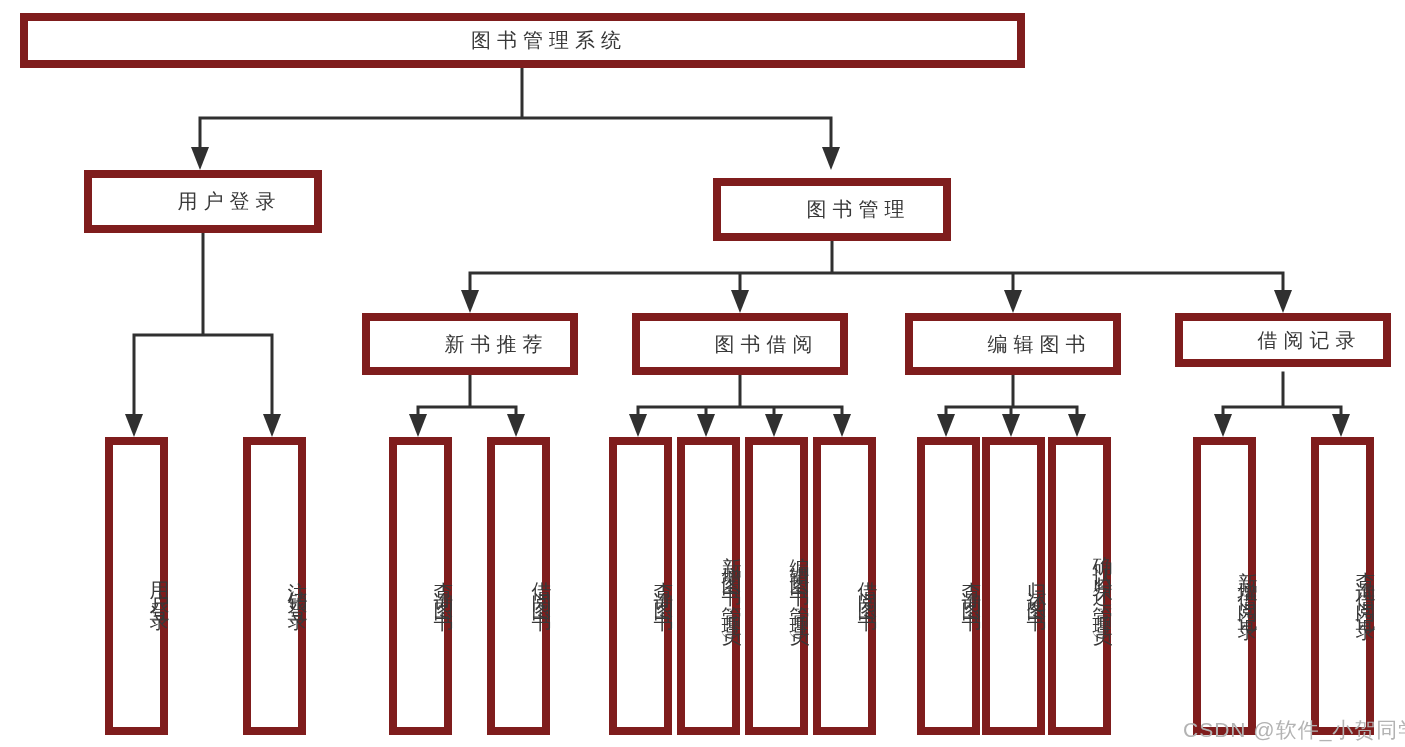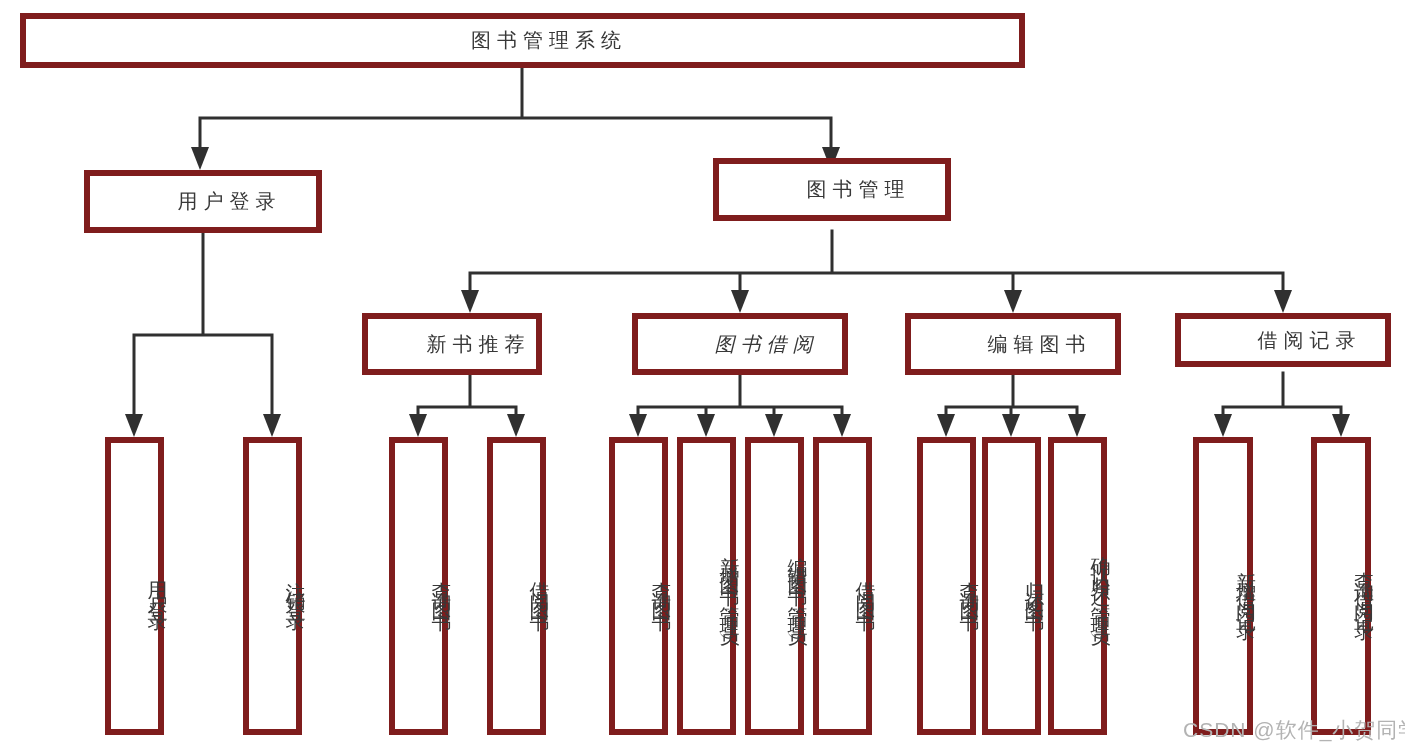--- a/index.html
+++ b/index.html
@@ -12,21 +12,21 @@
     overflow: hidden;
   }
   #wires {
     position: absolute;
     left: 0; top: 0;
     width: 1405px; height: 747px;
   }
   .node {
     position: absolute;
     box-sizing: border-box;
-    border: 6px solid #7f1d1d;
+    border: 8px solid #7f1d1d;
     background: #ffffff;
     color: #383838;
     display: flex;
     align-items: center;
     justify-content: center;
     font-size: 20px;
     letter-spacing: 6px;
     text-indent: 6px;
     white-space: nowrap;
     padding-left: 47px;
@@ -84,24 +84,24 @@
       <polygon points="1002,414 1020,414 1011,437"></polygon>
       <polygon points="1068,414 1086,414 1077,437"></polygon>
       <polygon points="1214,414 1232,414 1223,437"></polygon>
       <polygon points="1332,414 1350,414 1341,437"></polygon>
     </g>
   </svg>
 
   <div class="node" style="left:20px; top:13px; width:1005px; height:55px;">图书管理系统</div>
 
   <div class="node" style="left:84px; top:170px; width:238px; height:63px;">用户登录</div>
-  <div class="node" style="left:713px; top:158px; width:238px; height:63px;">图书管理</div>
+  <div class="node" style="left:713px; top:178px; width:238px; height:63px;">图书管理</div>
 
-  <div class="node" style="left:362px; top:313px; width:180px; height:62px;">新书推荐</div>
-  <div class="node" style="left:632px; top:313px; width:216px; height:62px;font-style:italic;">图书借阅</div>
+  <div class="node" style="left:362px; top:313px; width:216px; height:62px;">新书推荐</div>
+  <div class="node" style="left:632px; top:313px; width:216px; height:62px;">图书借阅</div>
   <div class="node" style="left:905px; top:313px; width:216px; height:62px;">编辑图书</div>
   <div class="node" style="left:1175px; top:313px; width:216px; height:54px;">借阅记录</div>
 
   <div class="node v" style="left:105px; top:437px; width:58px; height:298px;">用户登录</div>
   <div class="node v" style="left:243px; top:437px; width:58px; height:298px;">注销登录</div>
 
   <div class="node v" style="left:389px; top:437px; width:58px; height:298px;">查询图书</div>
   <div class="node v" style="left:487px; top:437px; width:58px; height:298px;">借阅图书</div>
 
   <div class="node v" style="left:609px; top:437px; width:58px; height:298px;">查询图书</div>

